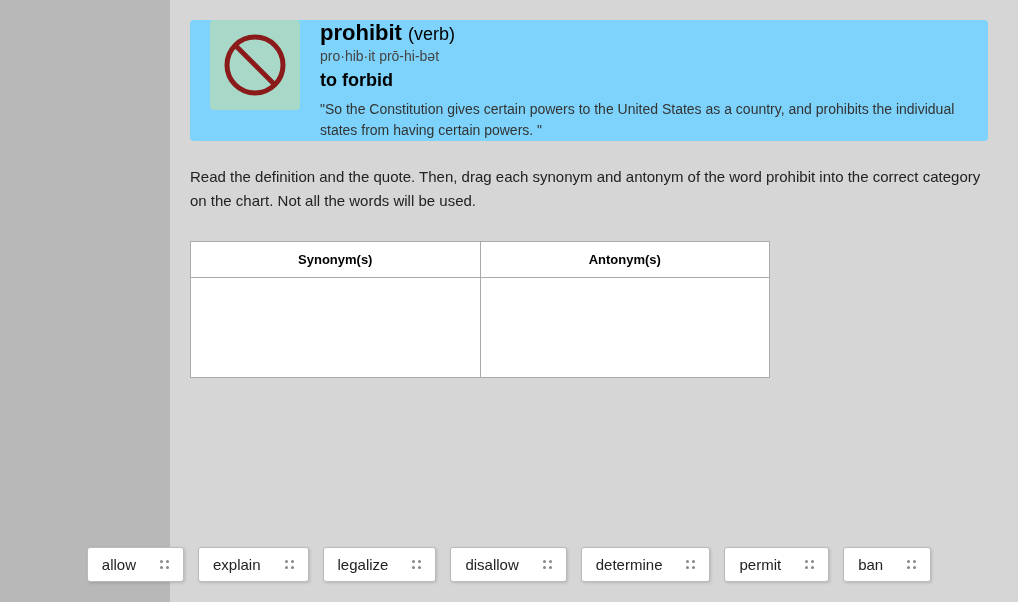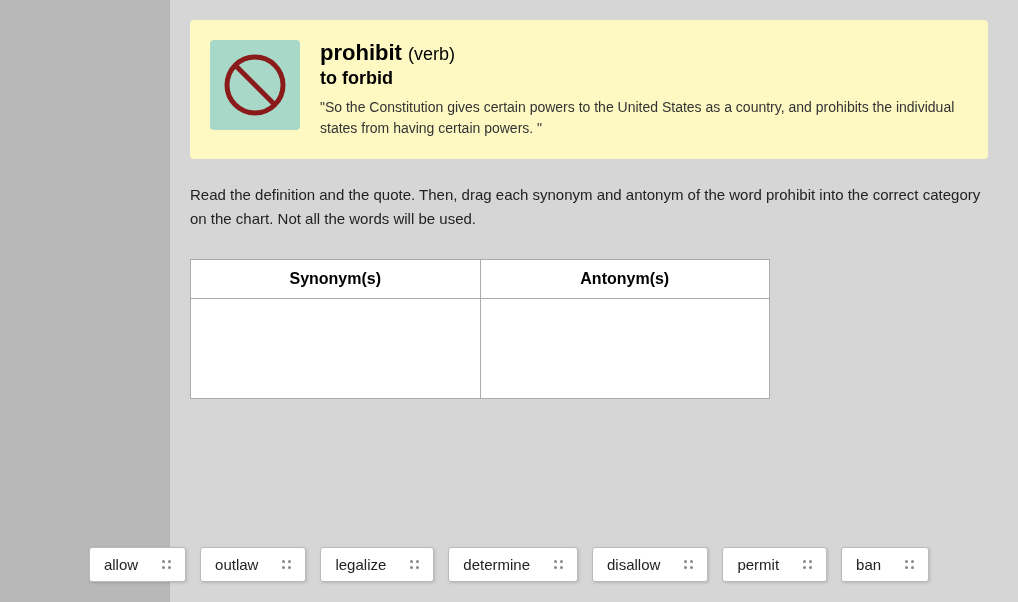--- a/index.html
+++ b/index.html
@@ -17,23 +17,23 @@
       left: 170px;
       top: 0;
       right: 0;
       bottom: 0;
       background: #d6d6d6;
       padding: 20px 30px 20px 20px;
     }
 
     
     .definition-card {
-      background: #fef9c3;
+      background: #7dd3fc;
       border-radius: 4px;
-      padding: 20px 20px;
+      padding: 0 20px;
       display: flex;
       align-items: flex-start;
       gap: 20px;
       margin-bottom: 24px;
     }
 
     .word-icon {
       width: 90px;
       height: 90px;
       background: #a8d8c8;
@@ -103,21 +103,21 @@
       border-collapse: collapse;
       background: white;
       border: 1px solid #aaa;
       margin-bottom: 30px;
     }
 
     .chart-table th {
       border: 1px solid #aaa;
       padding: 10px 20px;
       font-weight: bold;
-      font-size: 16px;
+      font-size: 13px;
       background: white;
       width: 50%;
     }
 
     .chart-table td {
       border: 1px solid #aaa;
       padding: 10px 20px;
       height: 100px;
       vertical-align: top;
       font-size: 14px;
@@ -192,20 +192,21 @@
       <svg class="no-sign" viewBox="0 0 64 64" xmlns="http://www.w3.org/2000/svg">
         <circle cx="32" cy="32" r="28" fill="none" stroke="#8B1A1A" stroke-width="5"></circle>
         <line x1="12" y1="12" x2="52" y2="52" stroke="#8B1A1A" stroke-width="5"></line>
       </svg>
     </div>
     <div class="definition-text">
       <div class="word-title">
         <span class="word-bold">prohibit</span>
         <span class="word-type">(verb)</span>
       </div>
+      <div class="pronunciation">pro·hib·it  prō-hi-bət</div>
       <div class="meaning">to forbid</div>
       <div class="quote-text">
         "So the Constitution gives certain powers to the United States as a country, and <strong>prohibits</strong> the individual states from having certain powers. "
       </div>
     </div>
   </div>
 
   <div class="instructions">Read the definition and the quote. Then, drag each synonym and antonym of the word prohibit into the correct category on the chart. Not all the words will be used.</div>
 
   <table class="chart-table">
@@ -233,21 +234,21 @@
           <div class="drag-dot"></div>
           <div class="drag-dot"></div>
         </div>
         <div class="drag-handle-row">
           <div class="drag-dot"></div>
           <div class="drag-dot"></div>
         </div>
       </div>
     </div>
     <div class="word-chip">
-      <span>outlaw</span>
+      <span>explain</span>
       <div class="drag-handle">
         <div class="drag-handle-row">
           <div class="drag-dot"></div>
           <div class="drag-dot"></div>
         </div>
         <div class="drag-handle-row">
           <div class="drag-dot"></div>
           <div class="drag-dot"></div>
         </div>
       </div>
@@ -259,46 +260,46 @@
           <div class="drag-dot"></div>
           <div class="drag-dot"></div>
         </div>
         <div class="drag-handle-row">
           <div class="drag-dot"></div>
           <div class="drag-dot"></div>
         </div>
       </div>
     </div>
     <div class="word-chip">
+      <span>disallow</span>
+      <div class="drag-handle">
+        <div class="drag-handle-row">
+          <div class="drag-dot"></div>
+          <div class="drag-dot"></div>
+        </div>
+        <div class="drag-handle-row">
+          <div class="drag-dot"></div>
+          <div class="drag-dot"></div>
+        </div>
+      </div>
+    </div>
+    <div class="word-chip">
       <span>determine</span>
       <div class="drag-handle">
         <div class="drag-handle-row">
           <div class="drag-dot"></div>
           <div class="drag-dot"></div>
         </div>
         <div class="drag-handle-row">
           <div class="drag-dot"></div>
           <div class="drag-dot"></div>
         </div>
       </div>
     </div>
     <div class="word-chip">
-      <span>disallow</span>
-      <div class="drag-handle">
-        <div class="drag-handle-row">
-          <div class="drag-dot"></div>
-          <div class="drag-dot"></div>
-        </div>
-        <div class="drag-handle-row">
-          <div class="drag-dot"></div>
-          <div class="drag-dot"></div>
-        </div>
-      </div>
-    </div>
-    <div class="word-chip">
       <span>permit</span>
       <div class="drag-handle">
         <div class="drag-handle-row">
           <div class="drag-dot"></div>
           <div class="drag-dot"></div>
         </div>
         <div class="drag-handle-row">
           <div class="drag-dot"></div>
           <div class="drag-dot"></div>
         </div>

